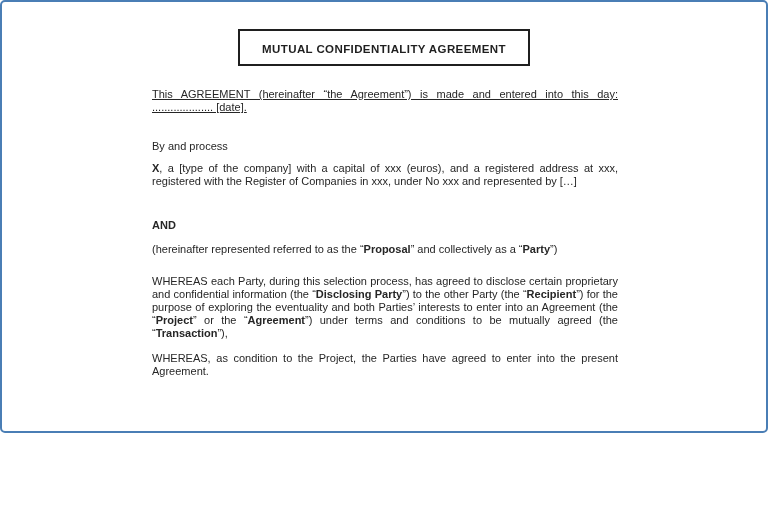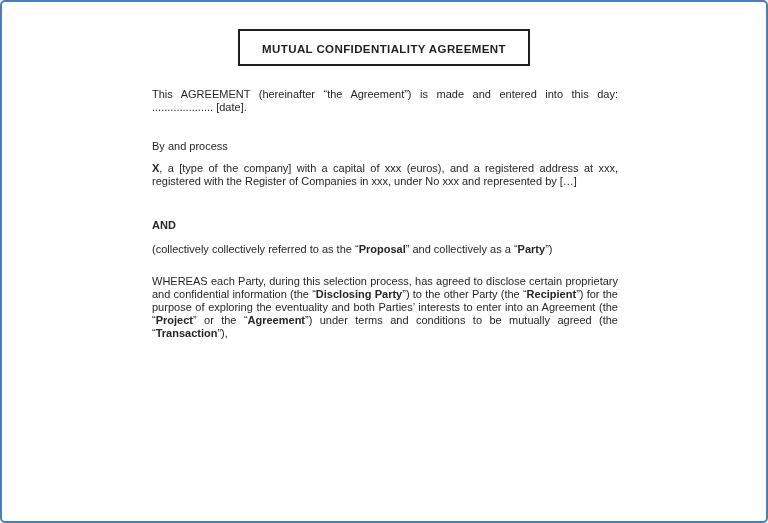--- a/index.html
+++ b/index.html
@@ -4,21 +4,21 @@
 <style>
   html, body {
     margin: 0;
     padding: 0;
     background: #ffffff;
     font-family: "Liberation Sans", "DejaVu Sans", sans-serif;
   }
   .page {
     position: relative;
     width: 768px;
-    height: 523px;
+    height: 433px;
     box-sizing: border-box;
     background: #ffffff;
     border: 2px solid #4a7eb5;
     border-radius: 5px;
     overflow: hidden;
   }
   .title-box {
     width: 292px;
     margin: 27px auto 0 auto;
     border: 2px solid #1f1f1f;
@@ -42,21 +42,21 @@
   .content p {
     margin: 0 0 10px 0;
     text-align: justify;
   }
   .content p.heading {
     text-align: left;
     font-weight: bold;
     margin-top: 31px;
   }
   .b { font-weight: bold; }
-  .mb26 { margin-bottom: 26px !important; }
+  .mb26 { margin-bottom: 26px !important; text-decoration: underline; }
   .mb25 { margin-bottom: 25px !important; }
   .mb19 { margin-bottom: 19px !important; }
   .mb17 { margin-bottom: 17px !important; }
   .mb12 { margin-bottom: 12px !important; }
   .mb11 { margin-bottom: 11px !important; }
   .mb9  { margin-bottom: 9px  !important; }
   .mb0  { margin-bottom: 0px  !important; }
 </style>
 </head>
 <body>
@@ -65,17 +65,18 @@
 
   <div class="title-box">
     <span class="title-text">MUTUAL CONFIDENTIALITY AGREEMENT</span>
   </div>
 
   <div class="content">
     <p class="mb26"><span>This AGREEMENT (hereinafter “the Agreement”) is made and entered into this day: .................... [date].</span></p>
     <p class="mb9"><span>By and process</span></p>
     <p class="mb25"><span class="b">X</span><span>, a [type of the company] with a capital of xxx (euros), and a registered address at xxx, registered with the Register of Companies in xxx, under No xxx and represented by […]</span></p>
     <p class="heading mb11"><span>AND</span></p>
-    <p class="mb19"><span>(collectively collectively referred to as the “</span><span class="b">Proposal</span><span>” and collectively as a “</span><span class="b">Party</span><span>”)</span></p>
+    <p class="mb19"><span>(hereinafter represented referred to as the “</span><span class="b">Proposal</span><span>” and collectively as a “</span><span class="b">Party</span><span>”)</span></p>
     <p class="mb12"><span>WHEREAS each Party, during this selection process, has agreed to disclose certain proprietary and confidential information (the “</span><span class="b">Disclosing Party</span><span>”) to the other Party (the “</span><span class="b">Recipient</span><span>”) for the purpose of exploring the eventuality and both Parties’ interests to enter into an Agreement (the “</span><span class="b">Project</span><span>” or the “</span><span class="b">Agreement</span><span>”) under terms and conditions to be mutually agreed (the “</span><span class="b">Transaction</span><span>”),</span></p>
+    <p class="mb0"><span>WHEREAS, as condition to the Project, the Parties have agreed to enter into the present Agreement.</span></p>
   </div>
 
 </div>
 
 </body></html>

